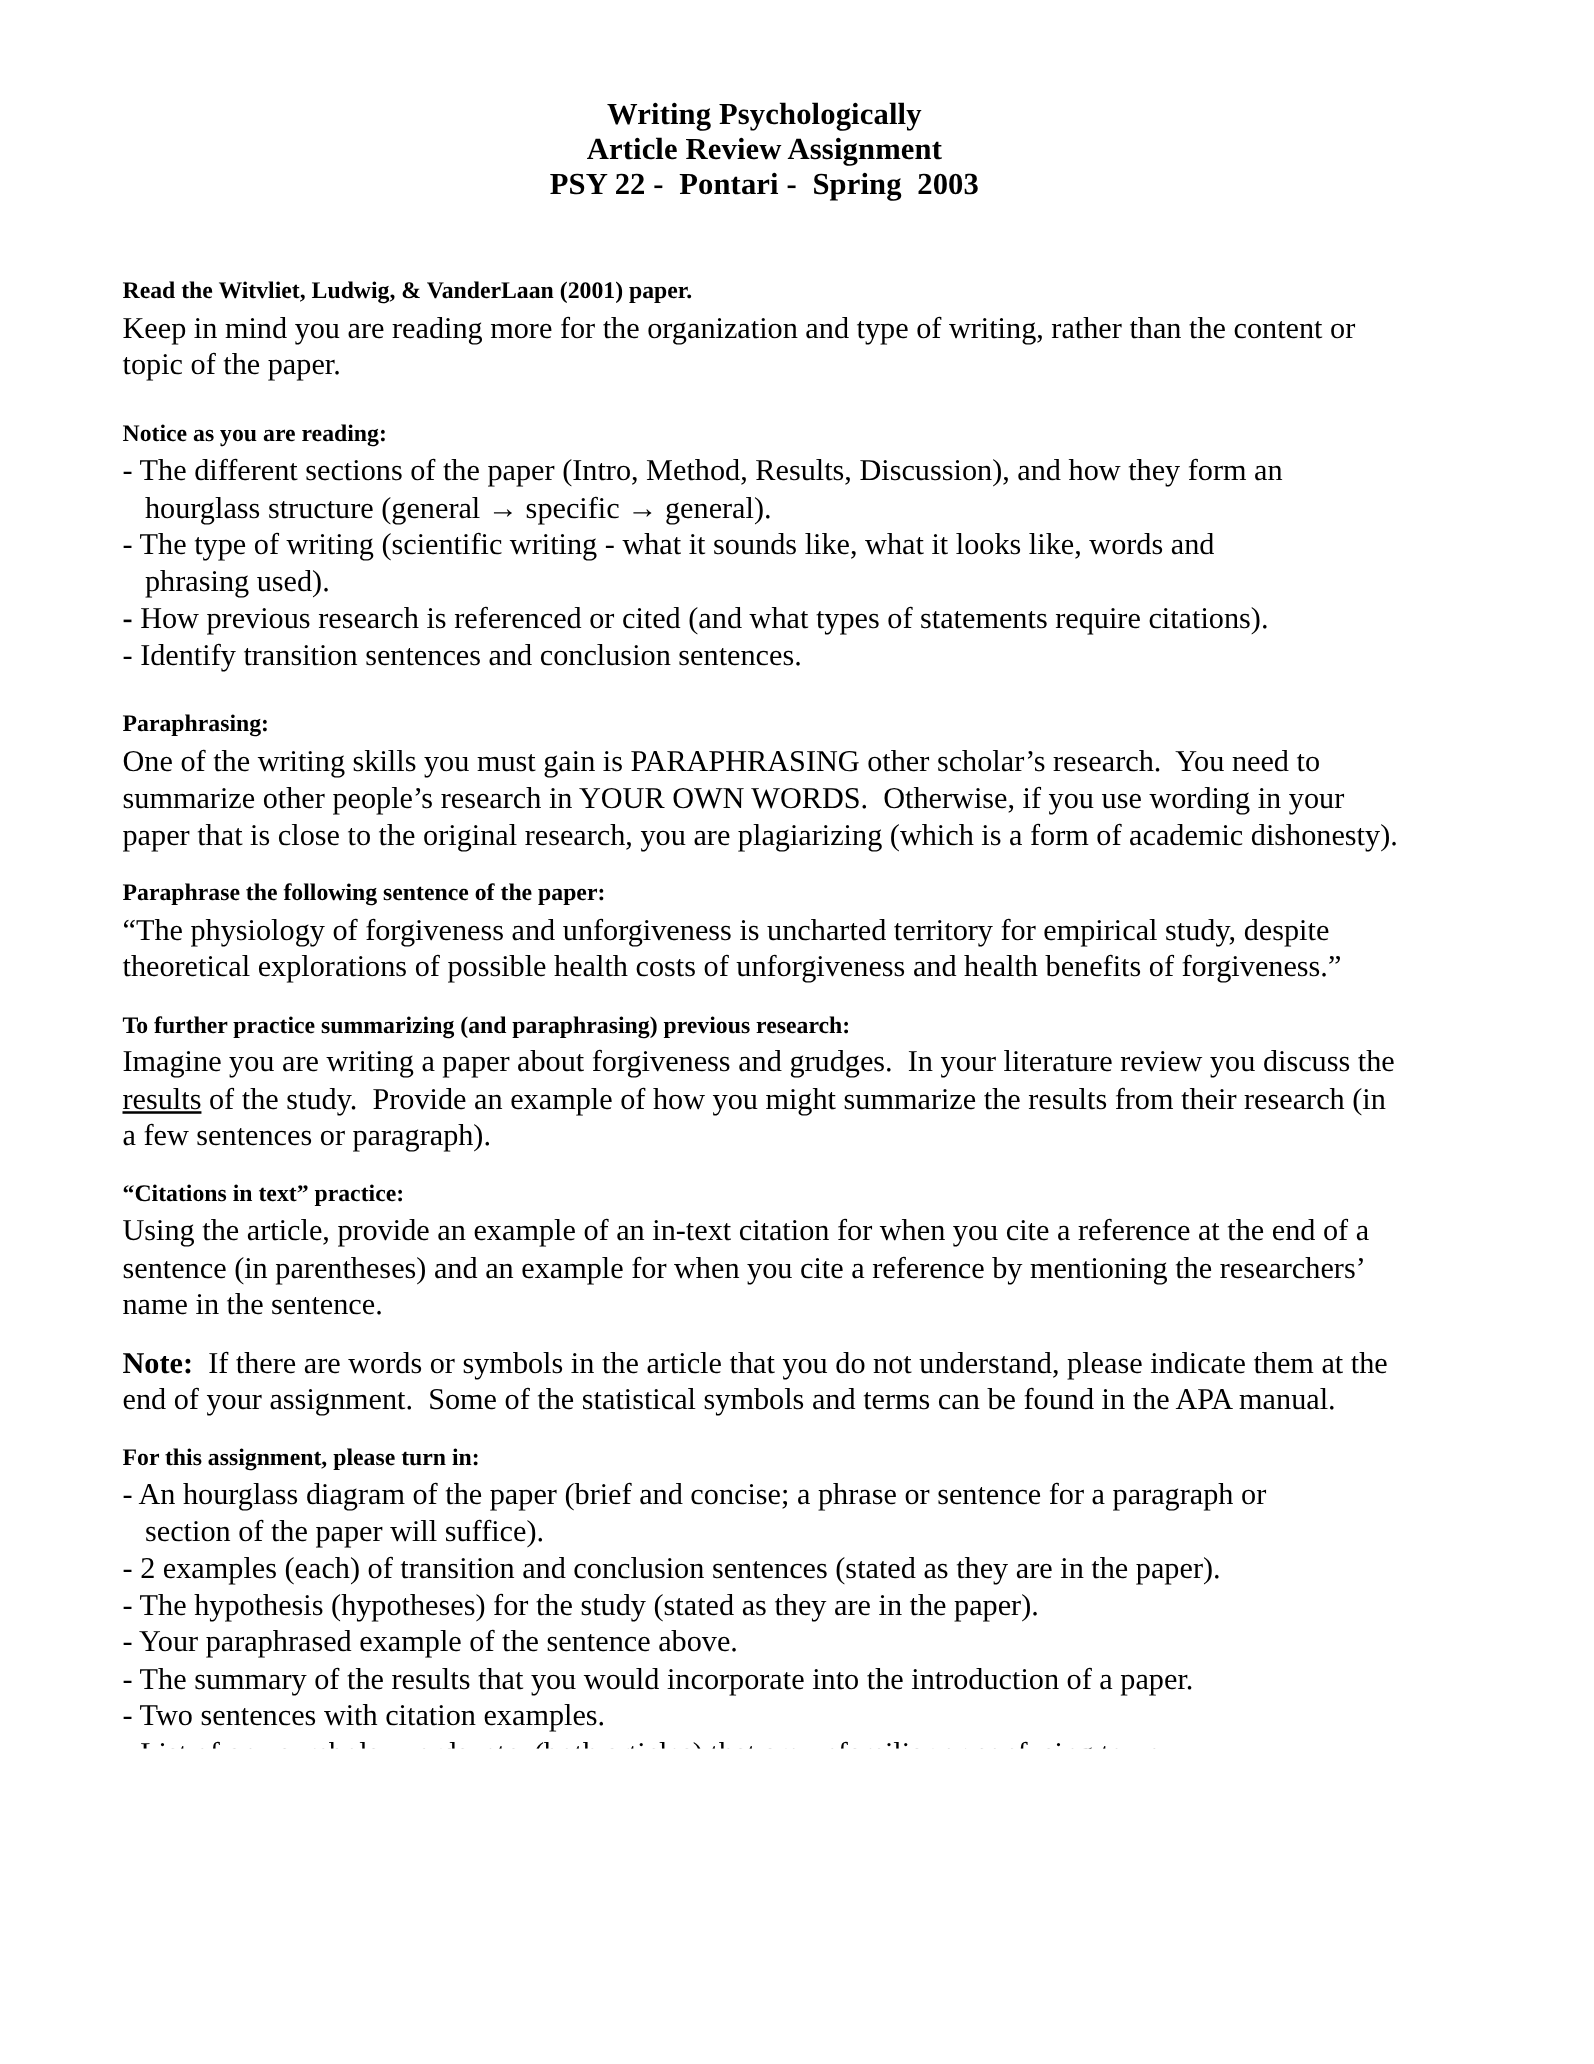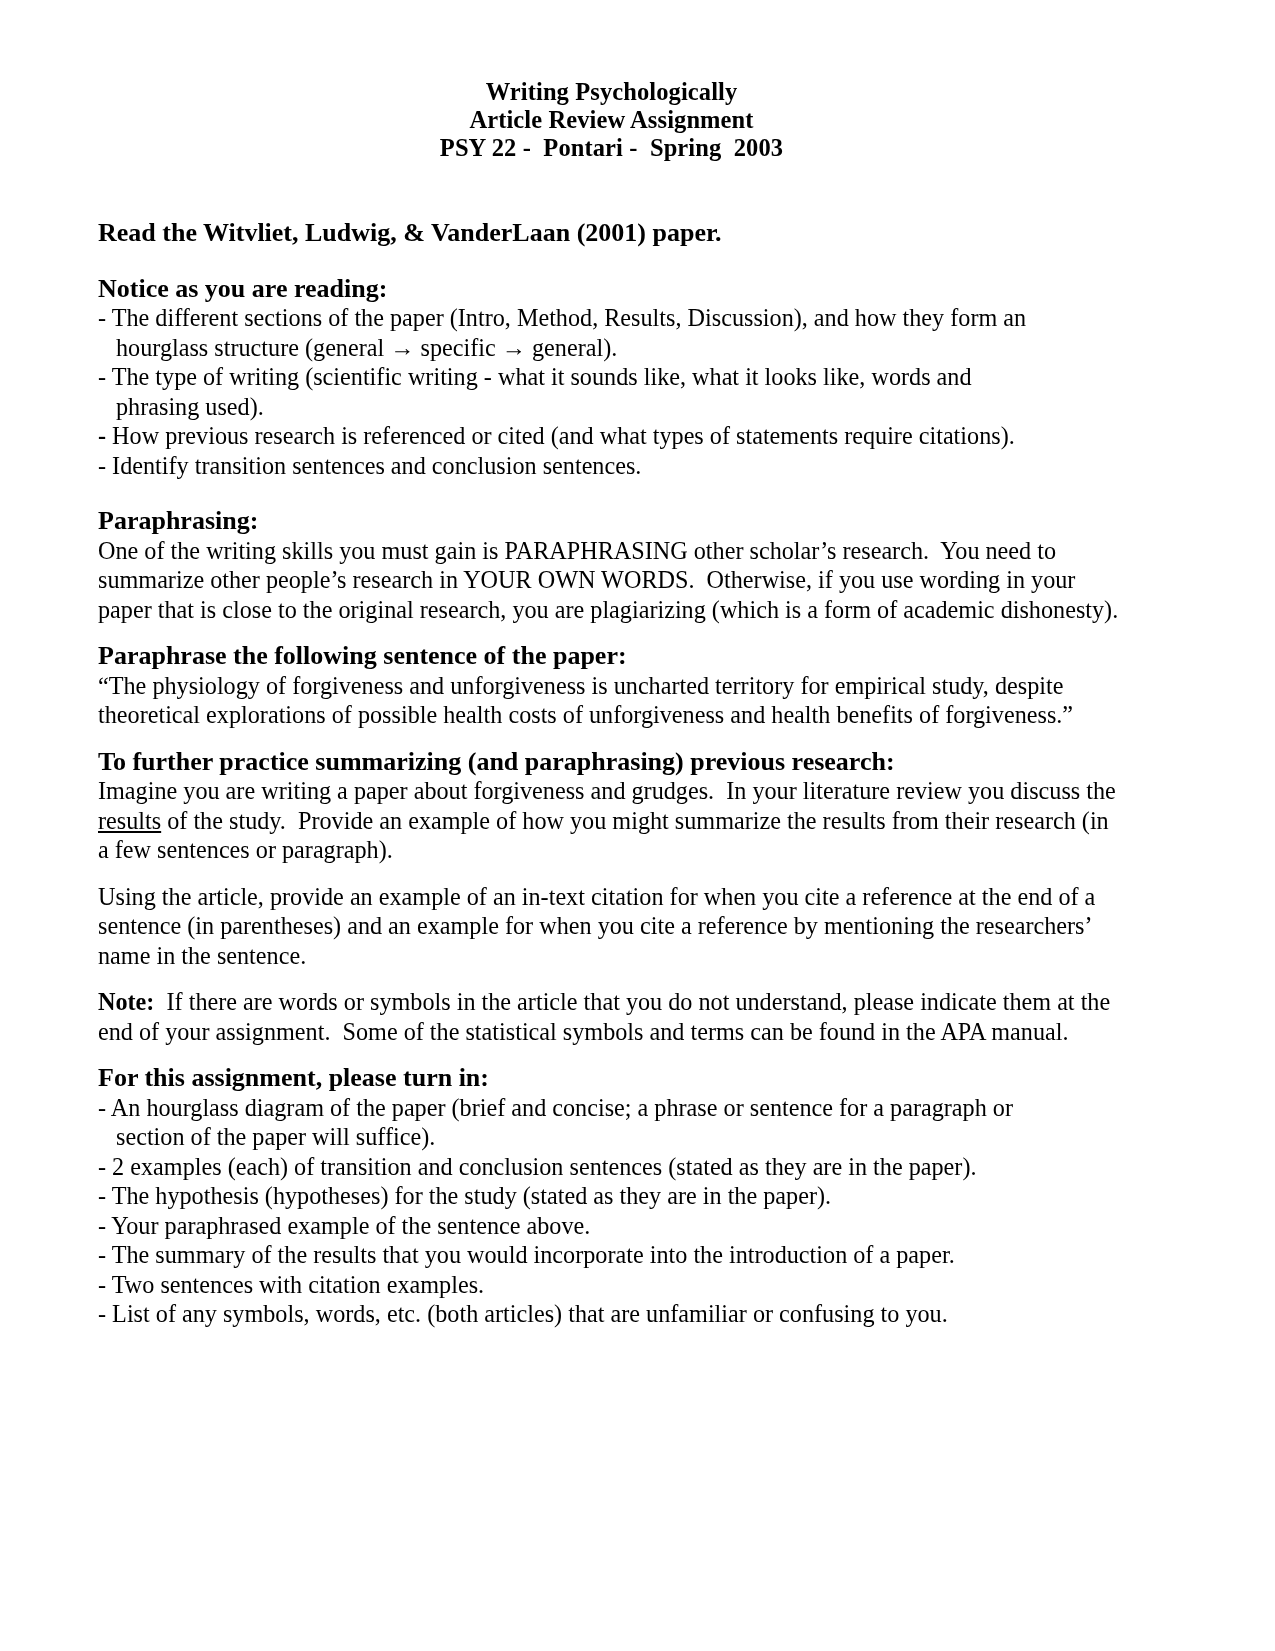--- a/index.html
+++ b/index.html
@@ -37,21 +37,21 @@
     white-space: pre;
   }
 
   
   .gap-lg { height: 56px; }
   .gap-md { height: 26px; }
   .gap-sm { height: 17px; }
 
   .heading {
     font-weight: bold;
-    font-size: 26px;
+    font-size: 19px;
     line-height: 29.5px;
     margin: 0;
     white-space: pre-wrap;
   }
   .para {
     font-size: 24.2px;
     line-height: 29.5px;
     margin: 0;
     white-space: pre-wrap;
     text-align: left;
@@ -87,20 +87,21 @@
   <div class="title-block">
     <div class="title-line">Writing Psychologically</div>
     <div class="title-line">Article Review Assignment</div>
     <div class="title-line">PSY 22 -  Pontari -  Spring  2003</div>
   </div>
 
   <div class="gap-lg"></div>
 
   <div>
     <p class="heading">Read the Witvliet, Ludwig, &amp; VanderLaan (2001) paper.</p>
+    <p class="para">Keep in mind you are reading more for the organization and type of writing, rather than the content or topic of the paper.</p>
   </div>
 
   <div class="gap-md"></div>
 
   <div>
     <p class="heading">Notice as you are reading:</p>
     <ul class="dash-list">
       <li class="dash-item"><span>-</span> <span>The different sections of the paper (Intro, Method, Results, Discussion), and how they form an</span><span class="cont">hourglass structure (general → specific → general).</span></li>
       <li class="dash-item"><span>-</span> <span>The type of writing (scientific writing - what it sounds like, what it looks like, words and</span><span class="cont">phrasing used).</span></li>
       <li class="dash-item"><span class="dash-bold-marker">-</span> <span>How previous research is referenced or cited (and what types of statements require citations).</span></li>
@@ -125,20 +126,21 @@
   <div class="gap-sm"></div>
 
   <div>
     <p class="heading">To further practice summarizing (and paraphrasing) previous research:</p>
     <p class="para"><span>Imagine you are writing a paper about forgiveness and grudges.  In your literature review you discuss the </span><span class="u">results</span><span> of the study.  Provide an example of how you might summarize the results from their research (in a few sentences or paragraph).</span></p>
   </div>
 
   <div class="gap-sm"></div>
 
   <div>
+    <p class="heading">“Citations in text” practice:</p>
     <p class="para">Using the article, provide an example of an in-text citation for when you cite a reference at the end of a sentence (in parentheses) and an example for when you cite a reference by mentioning the researchers’ name in the sentence.</p>
   </div>
 
   <div class="gap-sm"></div>
 
   <div>
     <p class="para"><span style="font-weight:bold">Note:</span><span>  If there are words or symbols in the article that you do not understand, please indicate them at the end of your assignment.  Some of the statistical symbols and terms can be found in the APA manual.</span></p>
   </div>
 
   <div class="gap-sm"></div>

